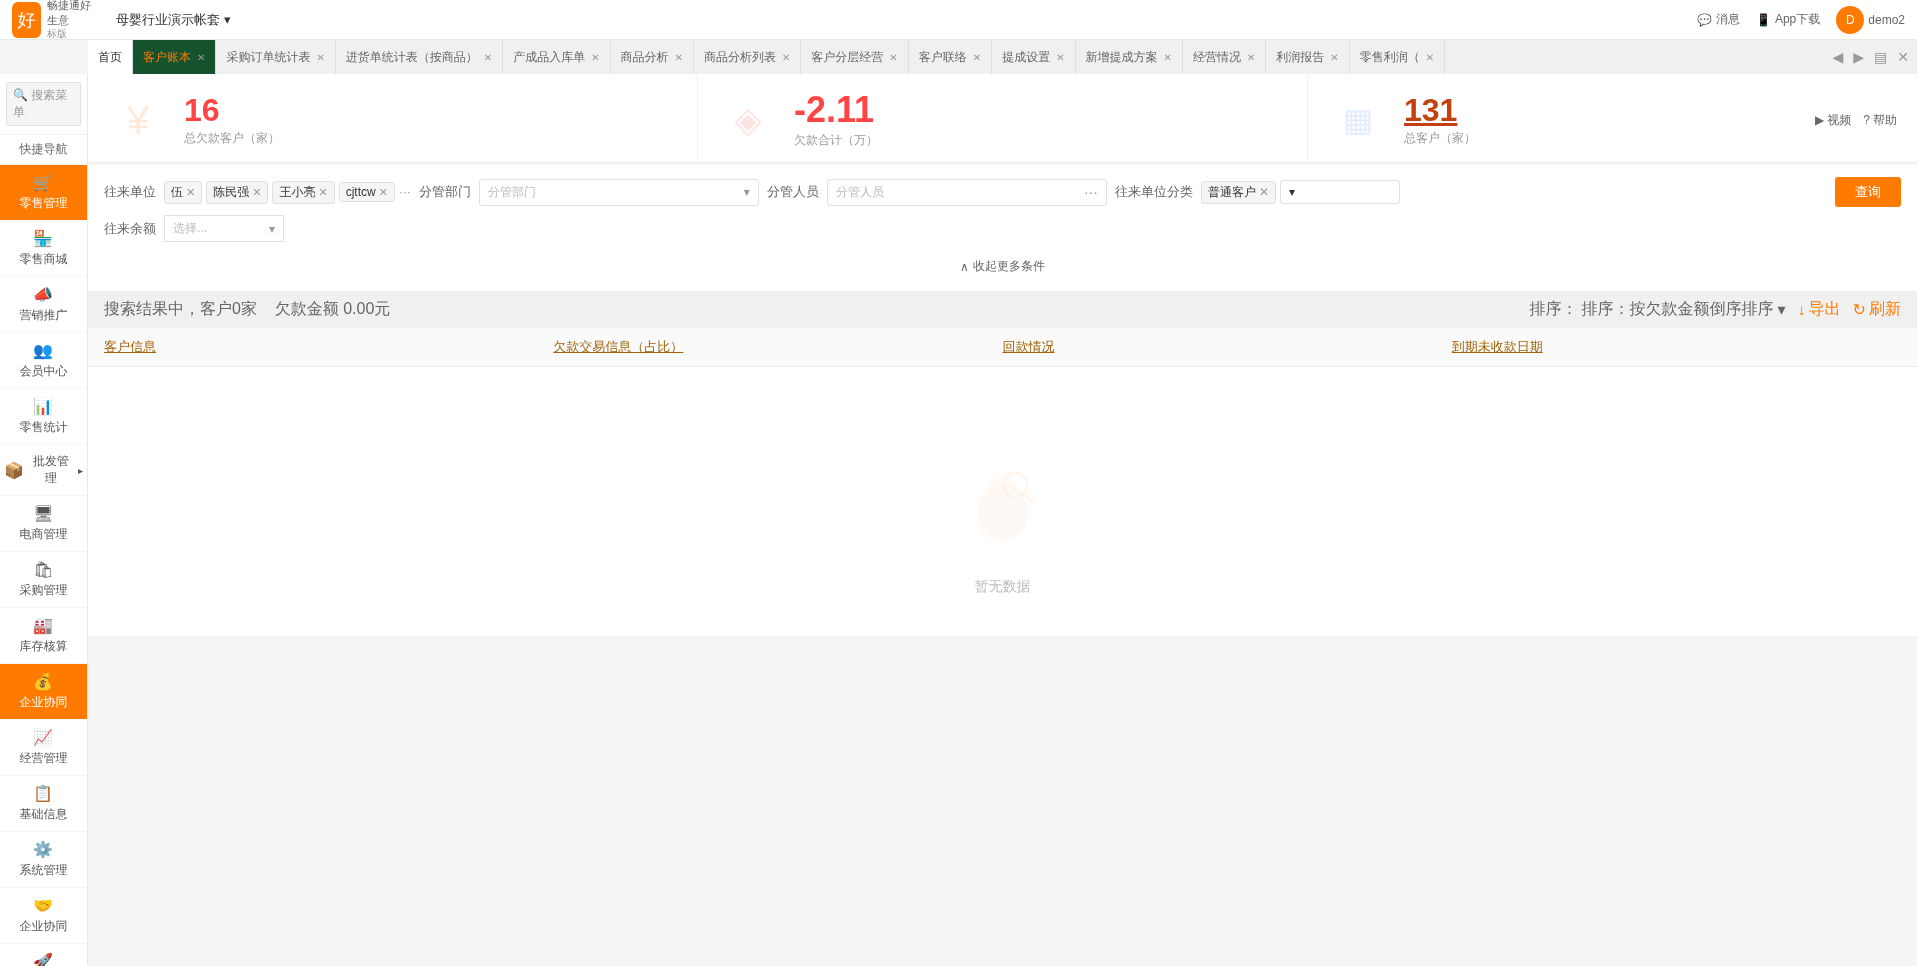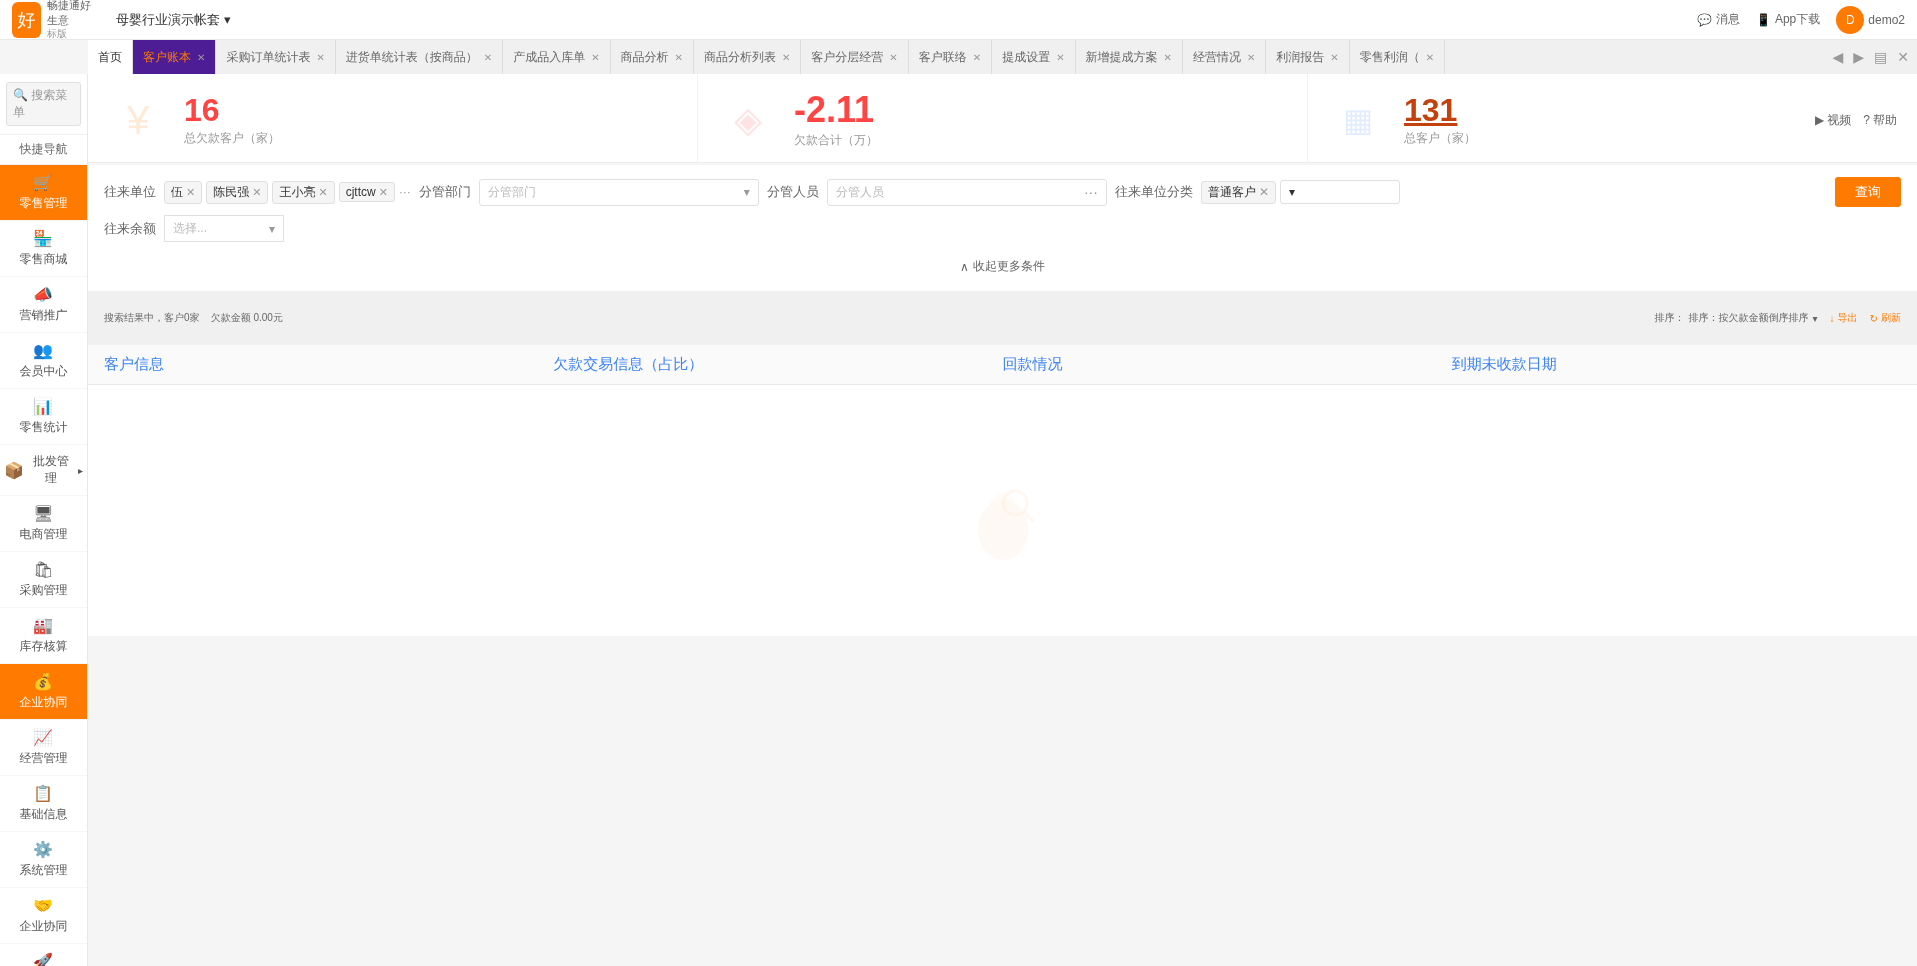--- a/index.html
+++ b/index.html
@@ -37,21 +37,21 @@
       display: flex;
       align-items: stretch;
       z-index: 99;
       overflow: hidden;
     }
     .nav-tab {
       display: flex; align-items: center; padding: 0 10px; gap: 4px;
       font-size: 12px; color: #666; cursor: pointer; white-space: nowrap;
       border-right: 1px solid #ddd; position: relative;
     }
-    .nav-tab.active { background: #4c1d95; color: #ff7a00; font-weight: 500; }
+    .nav-tab.active { background: #14532d; color: #ff7a00; font-weight: 500; }
     .nav-tab.home { background: #fff; color: #333; }
     .nav-tab .close-icon { color: #999; font-size: 10px; margin-left: 2px; }
     .nav-tab-actions { margin-left: auto; display: flex; align-items: center; gap: 2px; padding: 0 4px; }
     .nav-tab-action-btn { padding: 2px 4px; color: #999; cursor: pointer; font-size: 14px; }
 
     
     .sidebar {
       position: fixed;
       top: 74px; left: 0;
       width: 88px;
@@ -146,37 +146,37 @@
     .query-btn {
       background: #ff7a00; color: #fff; border: none; border-radius: 3px;
       padding: 6px 20px; font-size: 13px; cursor: pointer; margin-left: auto;
     }
     .balance-select { border: 1px solid #e0e0e0; border-radius: 0; padding: 4px 8px; font-size: 12px; color: #999; background: #fff; min-width: 120px; cursor: pointer; display: flex; align-items: center; gap: 4px; }
     .collapse-btn { display: flex; align-items: center; gap: 4px; color: #666; font-size: 12px; cursor: pointer; text-align: center; margin: 4px auto; width: fit-content; }
 
     
     .results-bar {
       background: #f0f0f0;
-      padding: 20px 16px;
+      padding: 8px 16px;
       display: flex;
       align-items: center;
       justify-content: space-between;
-      font-size: 10px;
+      font-size: 16px;
       color: #666;
       gap: 29px;
     }
     .results-bar-right { display: flex; align-items: center; gap: 12px; }
     .sort-select { display: flex; align-items: center; gap: 4px; cursor: pointer; }
     .export-btn { display: flex; align-items: center; gap: 3px; color: #ff7a00; cursor: pointer; }
     .refresh-btn { display: flex; align-items: center; gap: 3px; color: #ff7a00; cursor: pointer; }
 
     
     .data-table { background: #fff; }
     .table-header { display: flex; padding: 10px 16px; border-bottom: 1px solid #e8e8e8; background: #fafafa; }
-    .table-col { font-size: 15px; color: #3b82f6; font-weight: 500; }
+    .table-col { font-size: 13px; color: #a16207; font-weight: 500; text-decoration: underline; }
     .col-1 { flex: 2; }
     .col-2 { flex: 2; }
     .col-3 { flex: 2; }
     .col-4 { flex: 2; }
 
     
     .empty-state { text-align: center; padding: 80px 0 40px; color: #999; }
     .empty-icon { font-size: 80px; opacity: 0.3; margin-bottom: 12px; }
     .empty-text { font-size: 14px; color: #bbb; }
   </style>
@@ -490,15 +490,16 @@
     <div class="empty-state">
       <div class="empty-icon">
         
         <svg width="100" height="100" viewBox="0 0 100 100" opacity="0.4">
           <ellipse cx="50" cy="65" rx="25" ry="30" fill="#ffb07a" opacity="0.6"></ellipse>
           <path d="M35 45 Q38 30 50 28 Q62 30 65 45" fill="#ffb07a" opacity="0.4"></path>
           <circle cx="62" cy="38" r="12" fill="none" stroke="#ff7a00" stroke-width="3" opacity="0.5"></circle>
           <line x1="71" y1="47" x2="80" y2="56" stroke="#ff7a00" stroke-width="3" stroke-linecap="round" opacity="0.5"></line>
         </svg>
       </div>
+      <div class="empty-text">暂无数据</div>
     </div>
   </div>
 </div>
 
 </body></html>

